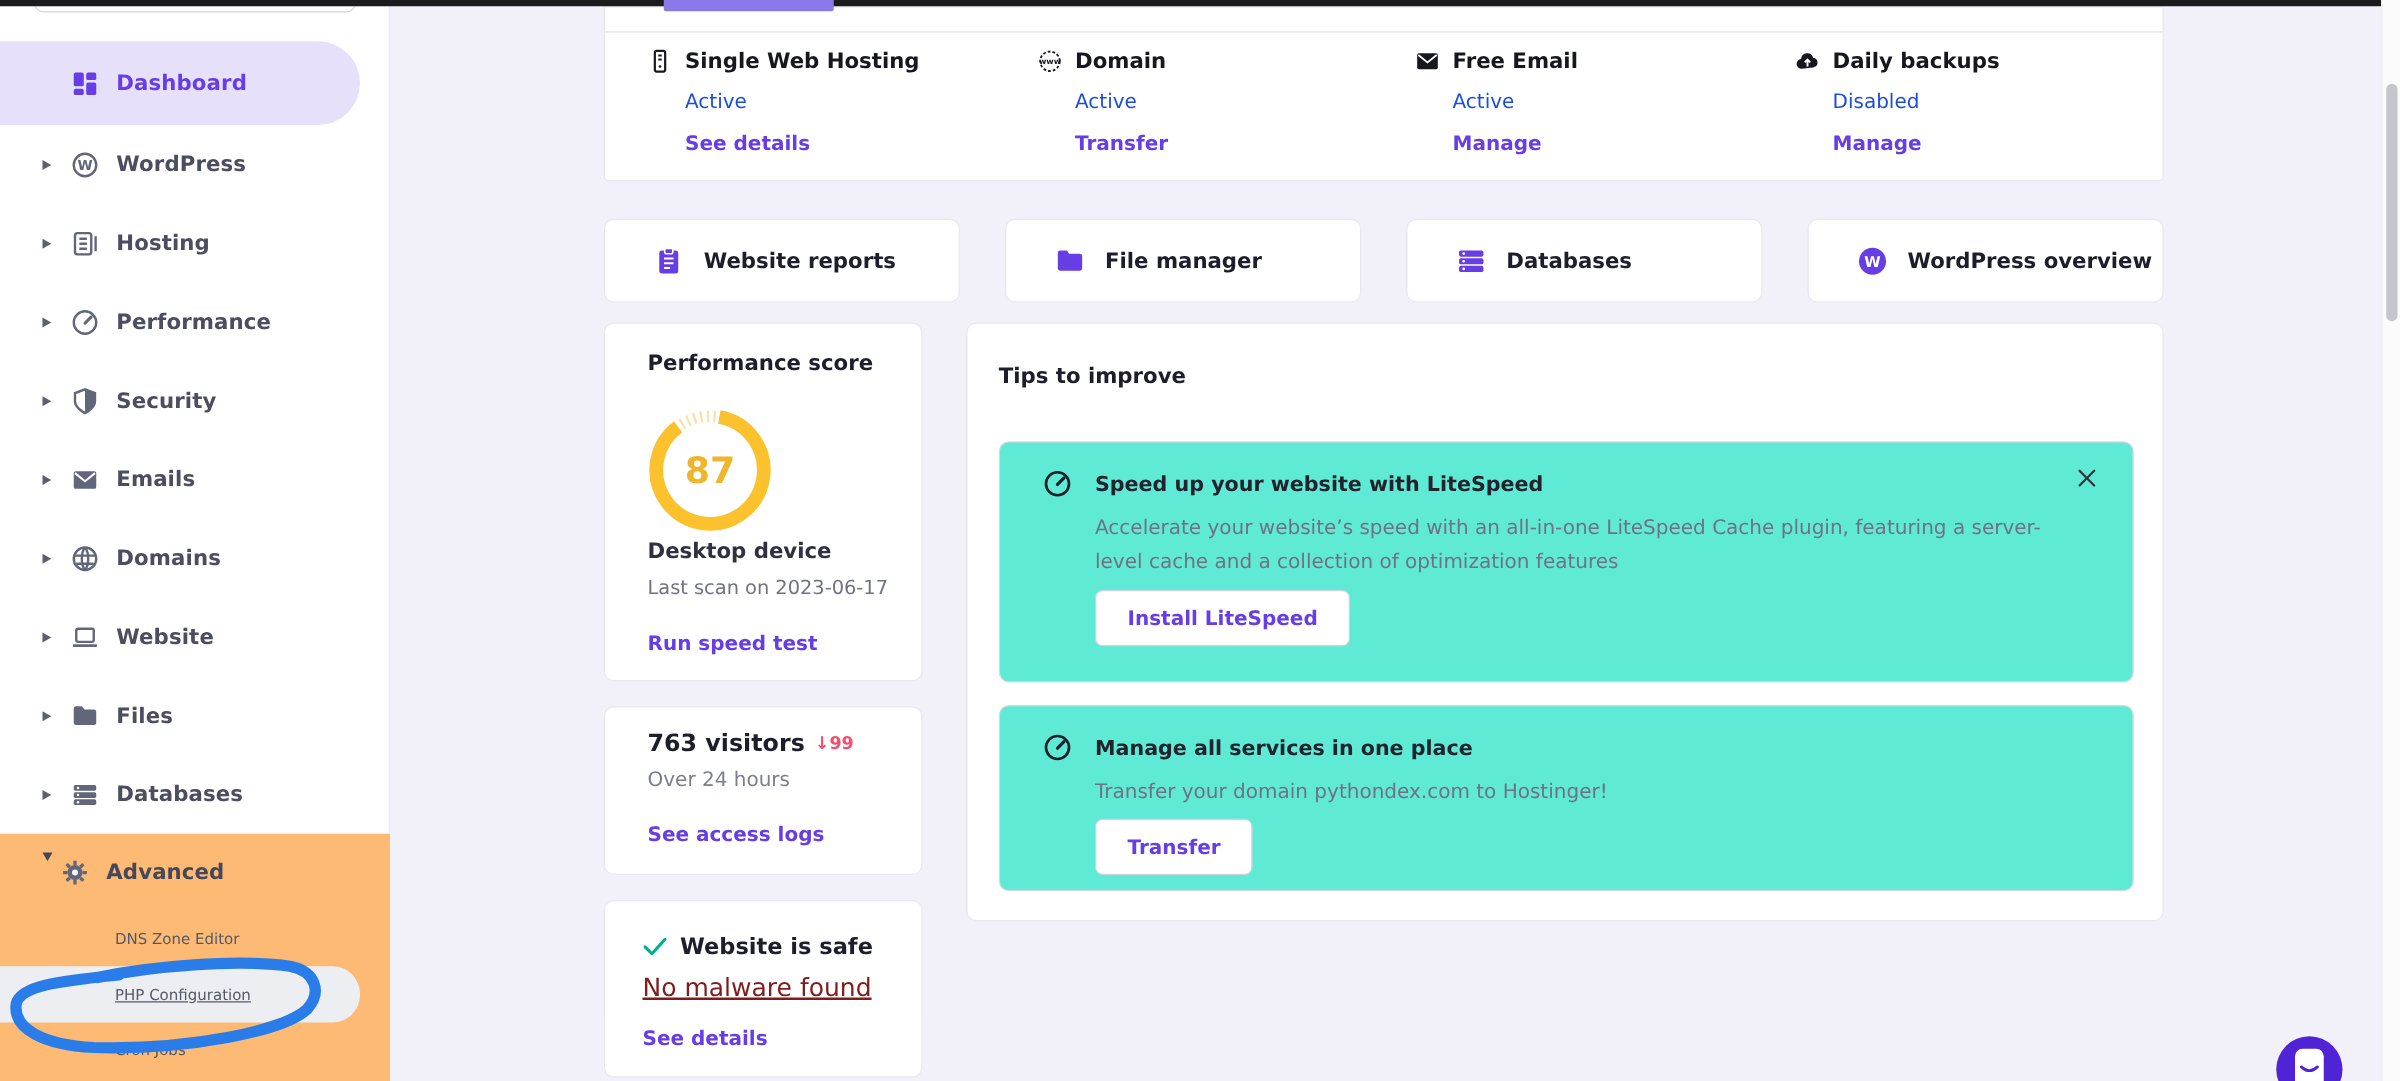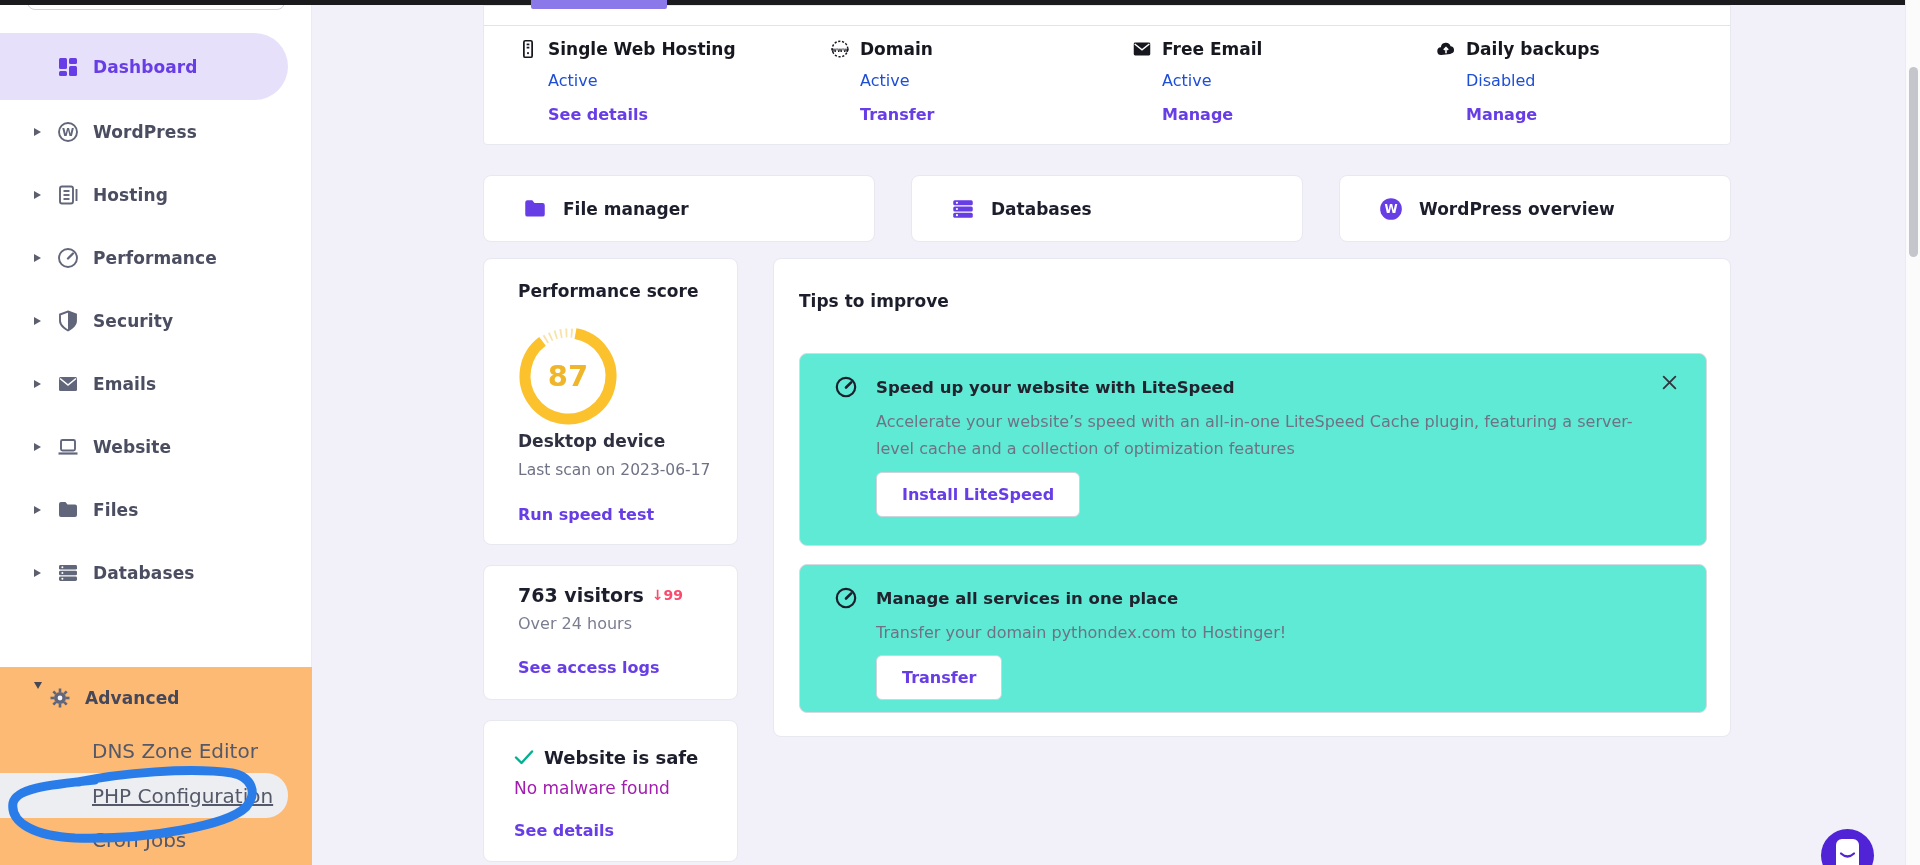--- a/index.html
+++ b/index.html
@@ -17,21 +17,21 @@
   .nav-item { display:flex; align-items:center; height:63px; padding-left:34px; cursor:pointer; color:#4b4d60; }
   .nav-item.active { height:67px; width:288px; background:#e7e0fb; border-radius:0 34px 34px 0; color:#673de6; }
   .nav-item .caret { width:16px; display:flex; align-items:center; }
   .caret-right { width:0; height:0; border-left:7px solid #5c5f6e; border-top:4.5px solid transparent; border-bottom:4.5px solid transparent; }
   .caret-down { width:0; height:0; border-top:7px solid #454754; border-left:4.5px solid transparent; border-right:4.5px solid transparent; }
   .nav-icon { width:24px; height:24px; margin-left:6px; color:#62667a; flex:0 0 auto; }
   .nav-item.active .nav-icon { color:#673de6; }
   .nav-label { margin-left:13px; font-size:17px; font-weight:600; letter-spacing:.1px; }
   .advanced-block { position:absolute; left:0; top:667px; width:312px; height:198px; background:#fdba74; }
   .adv-item { display:flex; align-items:center; height:62px; padding-left:34px; color:#45475a; cursor:pointer; }
-  .sub-item { display:flex; align-items:center; height:44px; padding-left:92px; font-size:20px; color:#555868; cursor:pointer; }
+  .sub-item { display:flex; align-items:center; height:44px; padding-left:92px; font-size:12px; color:#555868; cursor:pointer; }
   .sub-item.highlight { width:288px; height:45px; background:#eceef2; border-radius:0 22px 22px 0; }
   .sub-item.highlight .sub-label { text-decoration:underline; }
   .annotation-svg { position:absolute; left:0; top:755px; width:270px; height:100px; pointer-events:none; z-index:20; }
 
   
   .card { background:#fff; border:1px solid #e8e8f0; position:absolute; }
 
   
   .services-card { left:483px; top:5px; width:1248px; height:140px; border-radius:0 0 4px 4px; }
   .services-divider { position:absolute; left:0; top:19px; width:100%; border-top:1px solid #e2e2ea; }
@@ -60,21 +60,21 @@
   .visitors-card { left:483px; top:565px; width:255px; height:135px; border-radius:8px; }
   .visitors-count { position:absolute; left:34px; top:18px; font-size:19px; font-weight:700; display:flex; align-items:center; }
   .visitors-delta { display:inline-flex; align-items:center; margin-left:8px; color:#fb4a6c; font-size:14px; font-weight:700; }
   .visitors-period { position:absolute; left:34px; top:48px; font-size:16px; color:#7b7e90; }
   .visitors-link { position:absolute; left:34px; top:92px; font-size:16px; font-weight:700; color:#673de6; cursor:pointer; }
 
   
   .safe-card { left:483px; top:720px; width:255px; height:142px; border-radius:8px; }
   .safe-check { position:absolute; left:28px; top:24px; width:24px; height:24px; }
   .safe-title { position:absolute; left:60px; top:26px; font-size:18px; font-weight:700; }
-  .safe-sub { position:absolute; left:30px; top:57px; font-size:17px; color:#a21caf; }
+  .safe-sub { position:absolute; left:30px; top:57px; font-size:20px; color:#7f1d1d;text-decoration:underline; }
   .safe-link { position:absolute; left:30px; top:100px; font-size:16px; font-weight:700; color:#673de6; cursor:pointer; }
 
   
   .tips-card { left:773px; top:258px; width:958px; height:479px; border-radius:8px; }
   .tips-title { position:absolute; left:25px; top:32px; font-size:17px; font-weight:700; }
   .tip-inner { position:absolute; left:25px; width:908px; border:1px solid #d7dae1; border-radius:8px; background:#5eead4; }
   .tip-1 { top:94px; height:193px; }
   .tip-2 { top:305px; height:149px; }
   .tip-icon { position:absolute; left:33px; top:20px; width:26px; height:26px; color:#1d1e2c; }
   .tip-title { position:absolute; left:76px; top:24px; font-size:16.5px; font-weight:700; color:#22232f; }
@@ -178,20 +178,33 @@
         </span>
       <span class="nav-icon">
         <svg viewBox="0 0 24 24">
             <rect x="3" y="5" width="18" height="14" rx="1.5" fill="currentColor"></rect>
             <path d="M4 6.5 L12 13 L20 6.5" fill="none" stroke="#fff" stroke-width="1.6"></path>
           </svg>
       </span>
       <span class="nav-label">Emails</span>
     </div>
 
+    <div class="nav-item">
+      <span class="caret">
+          <span class="caret-right"></span>
+        </span>
+      <span class="nav-icon">
+        <svg viewBox="0 0 24 24" fill="none" stroke="currentColor" stroke-width="1.9">
+            <circle cx="12" cy="12" r="9"></circle>
+            <path d="M3.5 9.5 H20.5 M5 16 H19"></path>
+            <path d="M12 3 C8.6 7 8.6 17 12 21 M12 3 C15.4 7 15.4 17 12 21"></path>
+          </svg>
+      </span>
+      <span class="nav-label">Domains</span>
+    </div>
 
     <div class="nav-item">
       <span class="caret">
           <span class="caret-right"></span>
         </span>
       <span class="nav-icon">
         <svg viewBox="0 0 24 24" fill="none" stroke="currentColor" stroke-width="1.9">
             <rect x="5" y="5" width="14" height="10.5" rx="1.5"></rect>
             <line x1="2.5" y1="18.5" x2="21.5" y2="18.5" stroke-width="2.2"></line>
           </svg>
@@ -317,20 +330,30 @@
     <span class="service-title">Daily backups</span>
     <span class="service-status">Disabled</span>
     <span class="service-link">Manage</span>
   </div>
 </section>
 
 <div class="quicklinks">
   <div class="quicklink">
     <span class="quicklink-icon">
       <svg viewBox="0 0 24 24">
+          <rect x="5" y="4" width="14" height="17" rx="2" fill="currentColor"></rect>
+          <rect x="9" y="2.5" width="6" height="4" rx="1.2" fill="currentColor" stroke="#fff" stroke-width="1.2"></rect>
+          <path d="M8.5 10 H15.5 M8.5 13.5 H15.5 M8.5 17 H13" stroke="#fff" stroke-width="1.5"></path>
+        </svg>
+    </span>
+    <span class="quicklink-label">Website reports</span>
+  </div>
+  <div class="quicklink">
+    <span class="quicklink-icon">
+      <svg viewBox="0 0 24 24">
           <path d="M3 6 a2 2 0 0 1 2 -2 h4.5 l2 2.5 H19 a2 2 0 0 1 2 2 V17 a2 2 0 0 1 -2 2 H5 a2 2 0 0 1 -2 -2 Z" fill="currentColor"></path>
         </svg>
     </span>
     <span class="quicklink-label">File manager</span>
   </div>
   <div class="quicklink">
     <span class="quicklink-icon">
       <svg viewBox="0 0 24 24" fill="currentColor">
           <rect x="3" y="4" width="18" height="4.6" rx="1.4"></rect>
           <rect x="3" y="9.7" width="18" height="4.6" rx="1.4"></rect>

